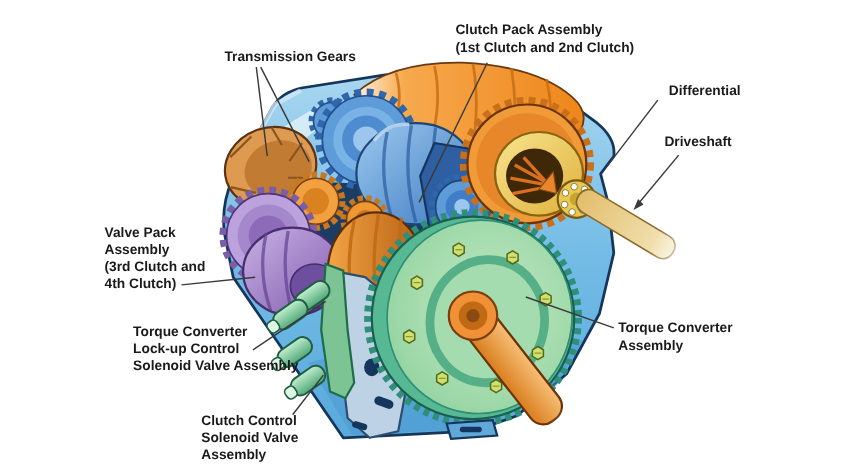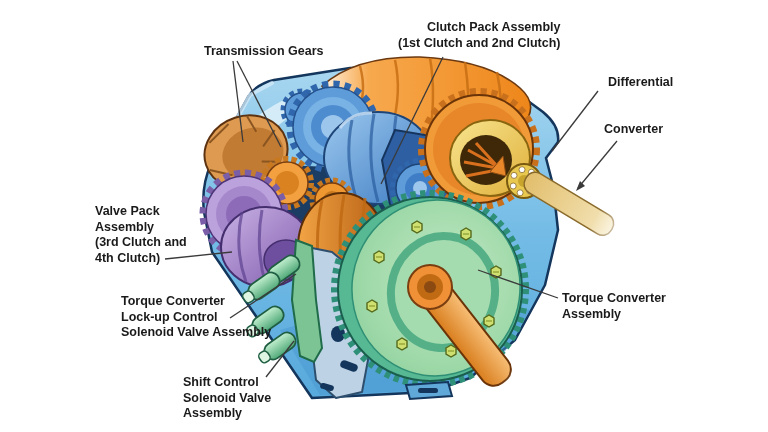--- a/index.html
+++ b/index.html
@@ -2,21 +2,21 @@
 <html><head>
 <meta charset="utf-8">
 <style>
   html,body{margin:0;padding:0;background:#ffffff;}
   #stage{position:relative;width:768px;height:432px;background:#ffffff;overflow:hidden;
          font-family:"Liberation Sans",sans-serif;}
   #art{position:absolute;left:0;top:0;}
   .label{position:absolute;font-weight:700;font-size:12.5px;line-height:15.5px;
          color:#1a1a1a;white-space:pre-line;letter-spacing:0;}
   .lbl-transmission-gears{left:180px;top:44px;margin-left:24px;}
-  .lbl-clutch12{left:398px;top:20px;text-align:right;}
+  .lbl-clutch12{left:414px;top:20px;}
   .lbl-differential{left:579px;top:75px;padding-left:29px;}
   .lbl-driveshaft{left:604px;top:122px;}
   .lbl-clutch34{left:95px;top:204px;}
   .lbl-lockup{left:121px;top:294px;}
   .lbl-shift{left:183px;top:375px;}
   .lbl-tcassembly{left:562px;top:291px;}
 </style>
 </head>
 <body>
 
@@ -256,26 +256,26 @@
       <path d="M230,318 L296,274"></path>
       <path d="M266,377 L294,341"></path>
       <path d="M558,298 L478,270"></path>
     </g>
   </svg>
 
   <div class="label lbl-transmission-gears">Transmission Gears</div>
   <div class="label lbl-clutch12">Clutch Pack Assembly
 (1st Clutch and 2nd Clutch)</div>
   <div class="label lbl-differential">Differential</div>
-  <div class="label lbl-driveshaft">Converter</div>
+  <div class="label lbl-driveshaft">Driveshaft</div>
   <div class="label lbl-clutch34">Valve Pack
 Assembly
 (3rd Clutch and
  4th Clutch)</div>
   <div class="label lbl-lockup">Torque Converter
 Lock-up Control
 Solenoid Valve Assembly</div>
-  <div class="label lbl-shift">Shift Control
+  <div class="label lbl-shift">Clutch Control
 Solenoid Valve
 Assembly</div>
   <div class="label lbl-tcassembly">Torque Converter
 Assembly</div>
 </div>
 
 </body></html>

